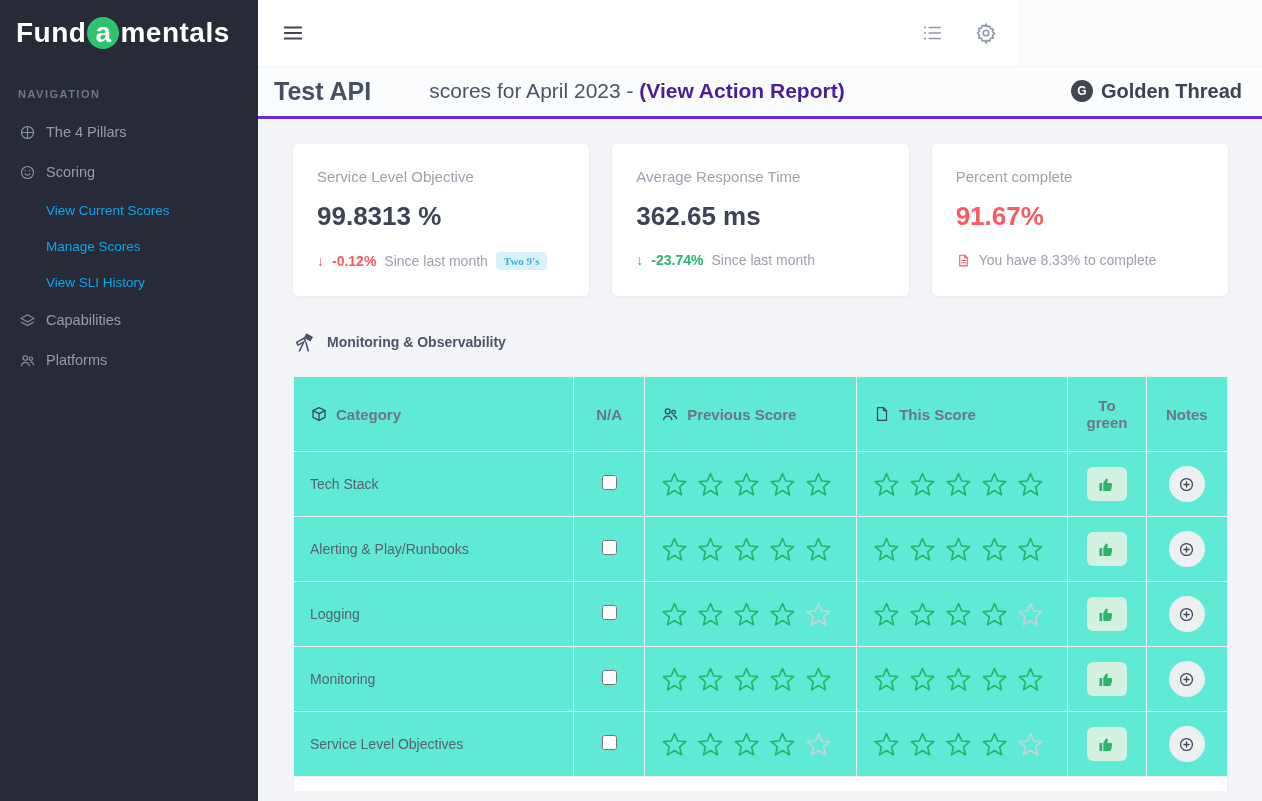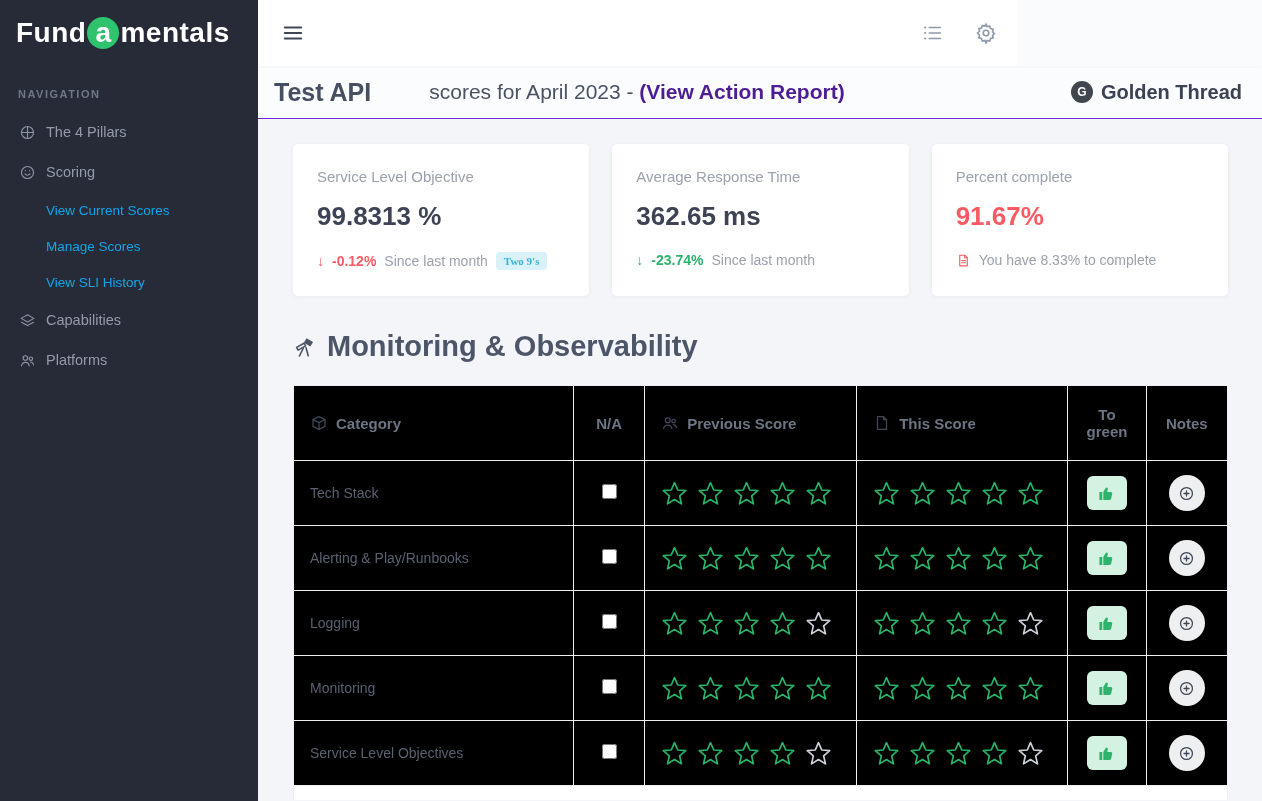--- a/index.html
+++ b/index.html
@@ -20,21 +20,21 @@
   
   .main { flex:1; display:flex; flex-direction:column; min-width:0; }
   .navbar { height:66px; background:#fff; display:flex; align-items:center; padding-left:24px; box-shadow:0 1px 2px rgba(0,0,0,0.04); position:relative; z-index:2; }
   .hamburger { cursor:pointer; color:#3f4757; display:flex; }
   .hamburger svg { width:22px; height:22px; stroke:#3f4757; stroke-width:2; stroke-linecap:round; }
   .nav-right { margin-left:auto; display:flex; align-items:center; gap:32px; padding-right:20px; }
   .nav-icon-btn { cursor:pointer; color:#8f99aa; display:flex; }
   .nav-icon-btn svg { width:22px; height:22px; stroke:#8f99aa; stroke-width:1.8; fill:#8f99aa; stroke-linecap:round; }
   .nav-user-zone { width:245px; height:66px; background:#fafbfc; }
 
-  .page-header { height:53px; background:#fbfcfd; border-bottom:1px solid #6d28d9; display:flex; align-items:center; padding:0 20px 0 16px; }
+  .page-header { height:53px; background:#fbfcfd; border-bottom:3px solid #6d28d9; display:flex; align-items:center; padding:0 20px 0 16px; }
   .page-title { font-size:25px; font-weight:600; color:#474f63; margin-right:58px; }
   .page-subtitle { font-size:21px; color:#4a5264; font-weight:500; }
   .page-subtitle a { color:#4c1d95; font-weight:bold; text-decoration:none; cursor:pointer; }
   .golden { margin-left:auto; display:flex; align-items:center; gap:8px; font-size:20px; font-weight:bold; color:#3b4254; }
   .g-badge { width:22px; height:22px; border-radius:50%; background:#41474f; color:#fff; font-size:12px; font-weight:bold; display:inline-flex; align-items:center; justify-content:center; }
 
   .content { flex:1; padding:25px 34px 0 35px; overflow:hidden; }
 
   
   .cards { display:grid; grid-template-columns:1fr 1fr 1fr; gap:23px; }
@@ -45,25 +45,25 @@
   .card-meta { font-size:14px; color:#9ba1ad; display:flex; align-items:center; gap:8px; }
   .delta { font-weight:bold; }
   .delta.red, .arrow.red { color:#fb5a63; }
   .delta.green, .arrow.green { color:#2db36c; }
   .arrow { font-weight:bold; font-size:14px; }
   .badge-pill { background:#d9f1f8; color:#3ab4d6; font-size:11px; font-weight:bold; padding:3px 8px; border-radius:4px;font-family:Liberation Serif, serif; }
   .note-icon { color:#fb5a63; display:inline-flex; }
   .note-icon svg { width:15px; height:15px; stroke:#fb5a63; fill:none; stroke-width:1.8; stroke-linecap:round; stroke-linejoin:round; }
 
   
-  .section-title { display:flex; align-items:center; gap:10px; margin:34px 0 22px 0; font-size:29px; font-weight:bold; color:#4d5568; }
+  .section-title { display:flex; align-items:center; gap:10px; margin:34px 0 22px 0; font-size:14px; font-weight:bold; color:#4d5568; }
   .section-title svg { width:24px; height:24px; }
 
   
-  table { width:100%; border-collapse:collapse; background:#000000; }
+  table { width:100%; border-collapse:collapse; background:#5eead4; }
   th, td { border:1px solid #edeff2; vertical-align:middle; }
   th { padding:20px 16px; text-align:left; color:#6d7584; font-size:15px; font-weight:bold; }
   th .hicon { display:inline-flex; vertical-align:-3px; margin-right:8px; color:#3f4757; }
   th .hicon svg { width:18px; height:18px; stroke:#3f4757; fill:none; stroke-width:1.7; stroke-linecap:round; stroke-linejoin:round; }
   th.center, td.center { text-align:center; }
   col.c-cat { width:30%; } col.c-na { width:7.6%; } col.c-prev { width:22.7%; }
   col.c-this { width:22.6%; } col.c-green { width:8.4%; } col.c-notes { width:8.7%; }
   td { padding:14px 16px; height:65px; }
   td.cat { color:#596070; font-size:14px; font-weight:500; }
   td .stars { display:flex; gap:9px; align-items:center; }

